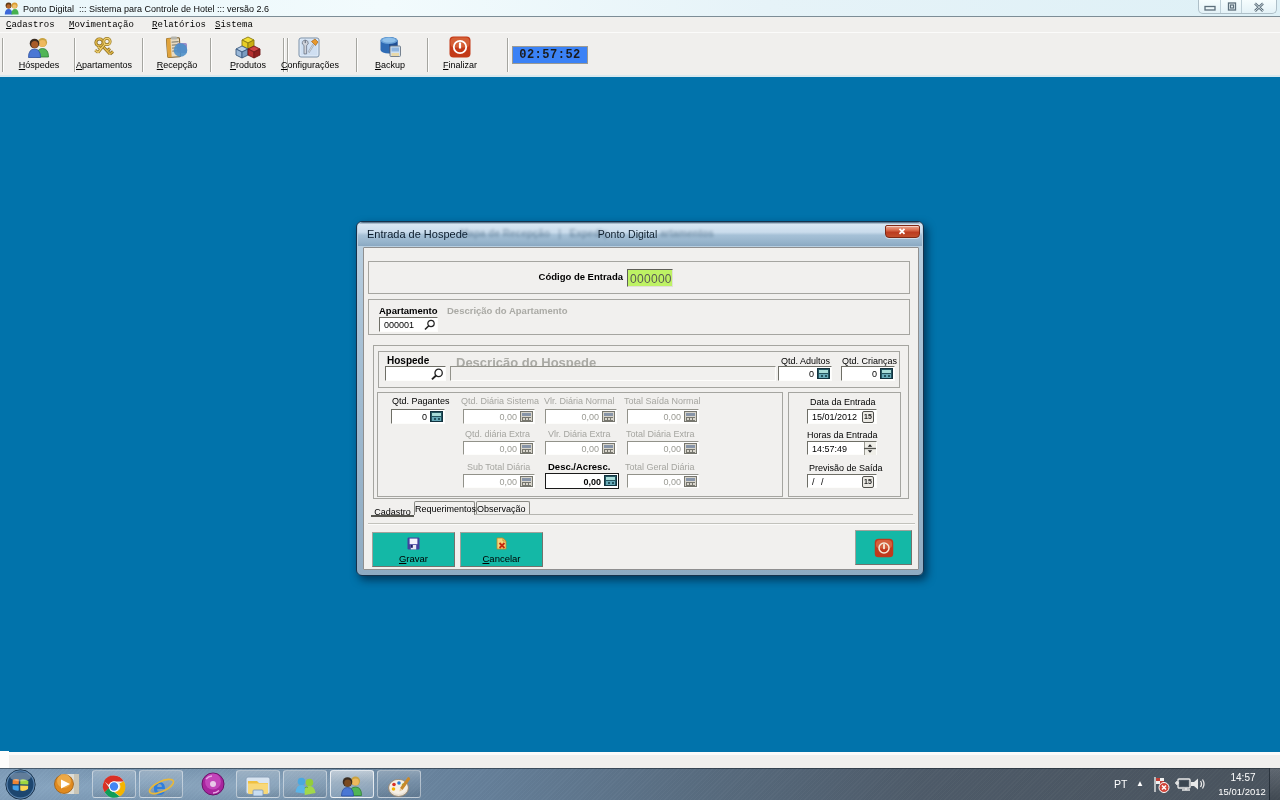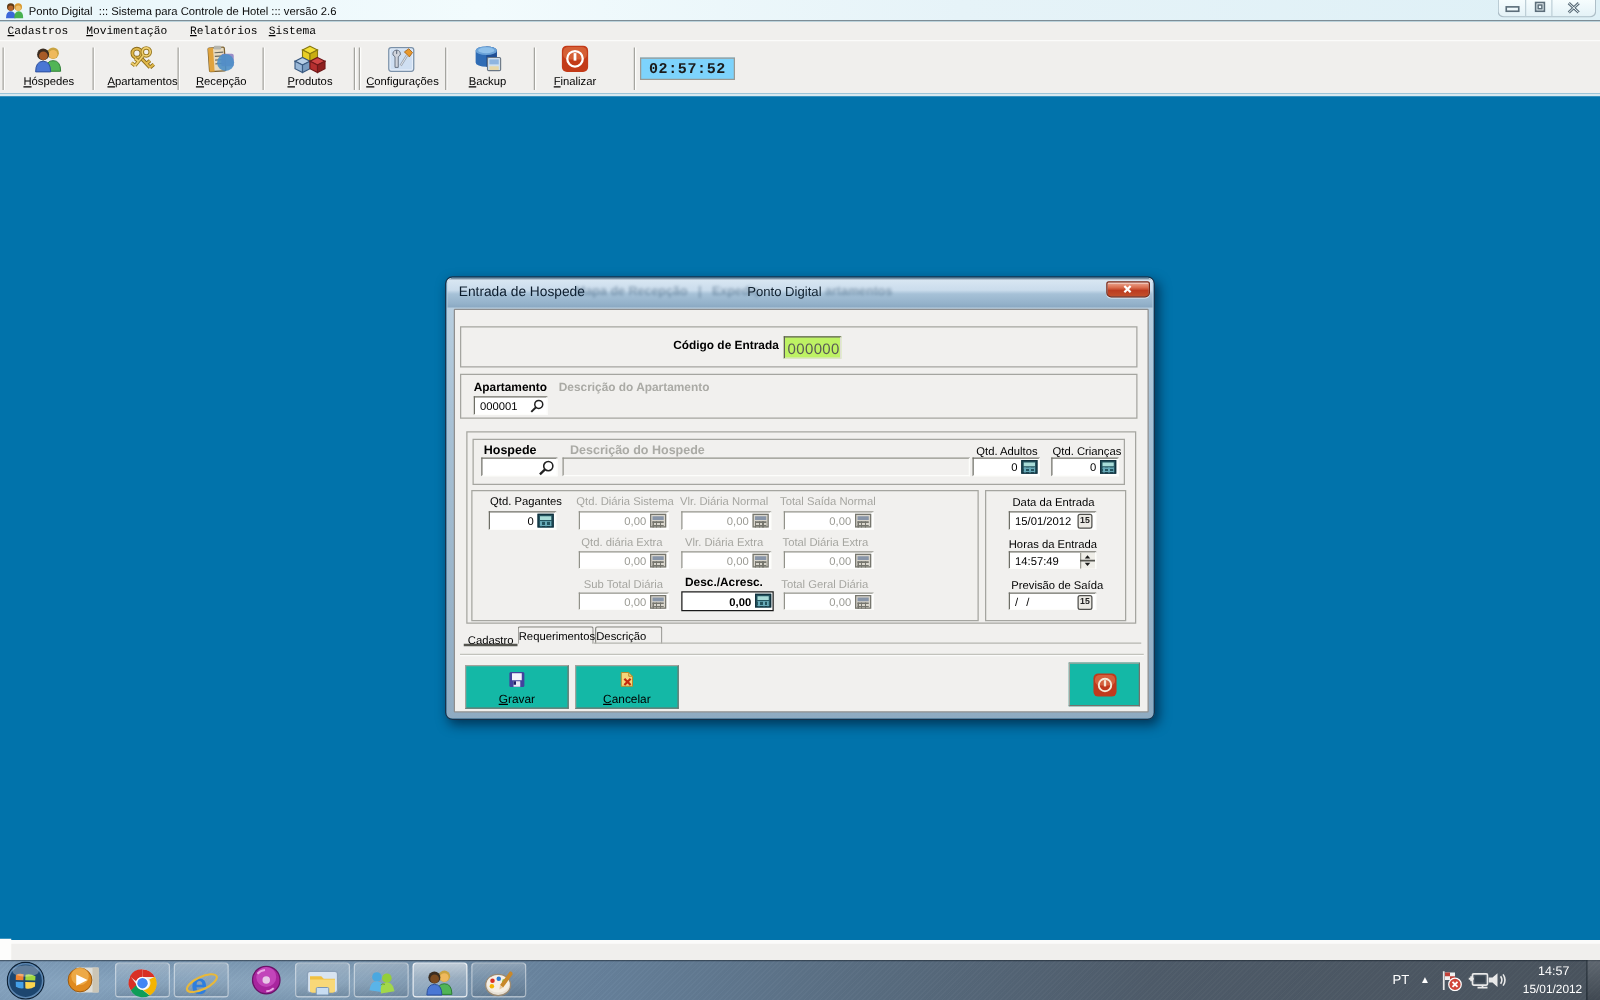--- a/index.html
+++ b/index.html
@@ -18,21 +18,21 @@
 
 #menubar { left:0; top:17px; width:1280px; height:15px; background:#f0efed; font-size:9px; color:#000; }
 .mitem { position:absolute; top:3px;font-family:Liberation Mono, monospace; }
 
 
 #toolbar { left:0; top:32px; width:1280px; height:43px; background:#f0efed; border-top:1px solid #fbfbfa; }
 #toolbar .sep { position:absolute; top:5px; height:34px; width:2px; border-left:1px solid #a5a5a0; border-right:1px solid #fdfdfc; }
 .tbtn { position:absolute; top:3px; text-align:center; font-size:9px; color:#000; }
 .tbtn svg { display:block; margin:0 auto; }
 .tbtn .lb { display:block; margin-top:1px; }
-#clockbox { position:absolute; left:512px; top:13px; width:76px; height:18px; border:1px solid #9a9a94; background:#7dd3fc; text-align:center; font-family:"Liberation Mono",monospace; font-size:12px; font-weight:bold; color:#1b1b1b; line-height:17px; letter-spacing:.5px; }
+#clockbox { position:absolute; left:512px; top:13px; width:76px; height:18px; border:1px solid #9a9a94; background:#3b82f6; text-align:center; font-family:"Liberation Mono",monospace; font-size:12px; font-weight:bold; color:#1b1b1b; line-height:17px; letter-spacing:.5px; }
 
 
 #client { left:0; top:75px; width:1280px; height:677px; background:#0173ab; border-top:2px solid #d8e8ee; }
 #bottomstrip { left:0; top:752px; width:1280px; height:16px; background:#f0efed; border-top:3px solid #fbfbfa; }
 
 
 #dlg { left:356px; top:221px; width:568px; height:355px; border-radius:6px;
   background:linear-gradient(#bdd2e2 0%,#a9c2d6 30%,#8fabc2 100%);
   border:1px solid #16324c;
   box-shadow:3px 4px 9px rgba(0,15,35,.6), inset 0 1px 0 rgba(255,255,255,.8); }
@@ -141,21 +141,21 @@
       <svg width="26" height="23" viewBox="0 0 26 23">
         <circle cx="16.5" cy="6.5" r="4.6" fill="#caa341"></circle>
           <circle cx="16.5" cy="7.4" r="3.4" fill="#efb95d"></circle>
         <path d="M10.5 21 Q10.5 12.5 16.5 12.5 Q22.5 12.5 22.5 21 Z" fill="#51b556" stroke="#2c7d33" stroke-width=".8"></path>
         <circle cx="8.5" cy="7.5" r="4.8" fill="#3a2c20"></circle>
           <circle cx="8.7" cy="8.6" r="3.5" fill="#a85c28"></circle>
         <path d="M2.5 21.5 Q2.5 13 8.5 13 Q14.5 13 14.5 21.5 Z" fill="#4a77d4" stroke="#2c4f9e" stroke-width=".8"></path>
       </svg>
       <span class="lb"><u>H</u>óspedes</span>
     </div>
-    <div class="tbtn" style="left:80px;width:68px">
+    <div class="tbtn" style="left:70px;width:68px">
       <svg width="26" height="23" viewBox="0 0 26 23">
         <g stroke="#8a6a1a" stroke-width="3" fill="none">
           <circle cx="8.5" cy="6.5" r="3.6"></circle>
             <path d="M11 9.5 L19 18 M19 18 L22 15.5 M16 15 L19 12.5"></path>
         </g>
         <g stroke="#e0b84a" stroke-width="1.6" fill="none">
           <circle cx="8.5" cy="6.5" r="3.6"></circle>
             <path d="M11 9.5 L19 18 M19 18 L22 15.5 M16 15 L19 12.5"></path>
         </g>
         <g stroke="#9a7a20" stroke-width="2.8" fill="none">
@@ -189,21 +189,21 @@
         <path d="M7 10 L13 13 L7 16 L1 13 Z" fill="#b8cfe6" stroke="#3a5a80"></path>
         <path d="M1 13 L7 16 V22 L1 19 Z" fill="#9ab8d8" stroke="#3a5a80"></path>
         <path d="M13 13 L7 16 V22 L13 19 Z" fill="#7a9cc0" stroke="#3a5a80"></path>
         <path d="M19 10 L25 13 L19 16 L13 13 Z" fill="#d04545" stroke="#701818"></path>
         <path d="M13 13 L19 16 V22 L13 19 Z" fill="#b52f2f" stroke="#701818"></path>
         <path d="M25 13 L19 16 V22 L25 19 Z" fill="#8f1f1f" stroke="#701818"></path>
         </g>
       </svg>
       <span class="lb"><u>P</u>rodutos</span>
     </div>
-    <div class="tbtn" style="left:288px;width:68px">
+    <div class="tbtn" style="left:276px;width:68px">
       <svg width="26" height="23" viewBox="0 0 26 23">
         <rect x="2" y="2" width="20" height="19" rx="2" fill="#e4eefa" stroke="#7a90a8" stroke-width="1"></rect>
         <rect x="3.5" y="3.5" width="17" height="16" fill="#cfdff2"></rect>
         <path d="M8.2 4 q-3.4 .6 -2.8 4 l1.6 1.4 v8.5 h2.6 v-8.5 l1.6 -1.4 q.6 -3.4 -2.8 -4 v3 h-0.2 Z" fill="#d0d4dc" stroke="#6a7484" stroke-width=".8"></path>
         <path d="M14.5 5.5 l3.5 -2.5 l3 3 l-2.5 3.5 Z" fill="#e8992d" stroke="#a5641a" stroke-width=".7"></path>
         <path d="M16.5 8.5 L11.5 16.5" stroke="#9aa4b2" stroke-width="2"></path>
         <path d="M16.5 8.5 L11.5 16.5" stroke="#e0e4ea" stroke-width=".8"></path>
       </svg>
       <span class="lb"><u>C</u>onfigurações</span>
     </div>
@@ -260,21 +260,21 @@
           <span class="v">000001</span>
         <svg class="abs" style="right:1px;top:1px" width="13" height="12" viewBox="0 0 13 12">
             <circle cx="8" cy="4.5" r="3.2" fill="none" stroke="#222" stroke-width="1.2"></circle>
             <path d="M5.8 6.8 L2 10.5" stroke="#222" stroke-width="1.6"></path>
           </svg>
       </div>
 
       <div class="gbox" style="left:9px;top:97px;width:536px;height:154px"></div>
       <div class="gbox" style="left:14px;top:103px;width:522px;height:37px"></div>
       <div class="blab" style="left:23px;top:107px;font-size:10px">Hospede</div>
-      <div class="glab" style="left:92px;top:107px;font-size:10px">Descrição do Hospede</div>
+      <div class="glab" style="left:92px;top:107px;font-size:13px">Descrição do Hospede</div>
       <div class="fld" style="left:21px;top:118px;width:61px;height:15px">
         <svg class="abs" style="right:1px;top:1px" width="14" height="13" viewBox="0 0 13 12">
             <circle cx="8" cy="4.5" r="3.4" fill="none" stroke="#222" stroke-width="1.2"></circle>
             <path d="M5.6 6.9 L1.8 10.6" stroke="#222" stroke-width="1.7"></path>
           </svg>
       </div>
       <div class="fld dis" style="left:86px;top:118px;width:326px;height:15px;background:#f1f0ee"></div>
       <div class="nlab" style="left:417px;top:108px">Qtd. Adultos</div>
       <div class="fld" style="left:414px;top:118px;width:54px;height:15px">
           <span class="vr">0</span>
@@ -360,21 +360,21 @@
           </svg>
       </div>
       <div class="nlab" style="left:445px;top:215px">Previsão de Saída</div>
       <div class="fld" style="left:443px;top:226px;width:70px;height:14px">
           <span class="v" style="letter-spacing:2px">/ /</span>
           <span class="cal"></span>
         </div>
 
       <div class="abs" style="left:7px;top:256px;width:43px;height:13px;font-size:9px;text-align:center;padding-top:3px;border-bottom:2px solid #55554f">Cadastro</div>
       <div class="tab" style="left:50px;top:253px;width:61px">Requerimentos</div>
-      <div class="tab" style="left:112px;top:253px;width:54px">Descrição</div>
+      <div class="tab" style="left:112px;top:253px;width:54px">Observação</div>
       <div class="abs" style="left:111px;top:266px;width:438px;border-top:1px solid #b5b5b0"></div>
       <div class="abs" style="left:4px;top:275px;width:547px;border-top:1px solid #c2c2bc;box-shadow:0 1px 0 #fbfbfa"></div>
 
       <div class="btnflat" style="left:8px;top:284px;width:83px;height:35px">
         <svg style="margin-top:4px" width="13" height="13" viewBox="0 0 13 13">
             <rect x="0.5" y="0.5" width="12" height="12" rx="1.2" fill="#42429e"></rect>
             <rect x="2.6" y="1.6" width="7.8" height="5.6" fill="#f3f3fb"></rect>
             <rect x="3.8" y="8" width="5.4" height="4.4" fill="#e9e9f5"></rect>
             <rect x="3.8" y="8" width="2" height="2.8" fill="#1e1e66"></rect>
           </svg>

